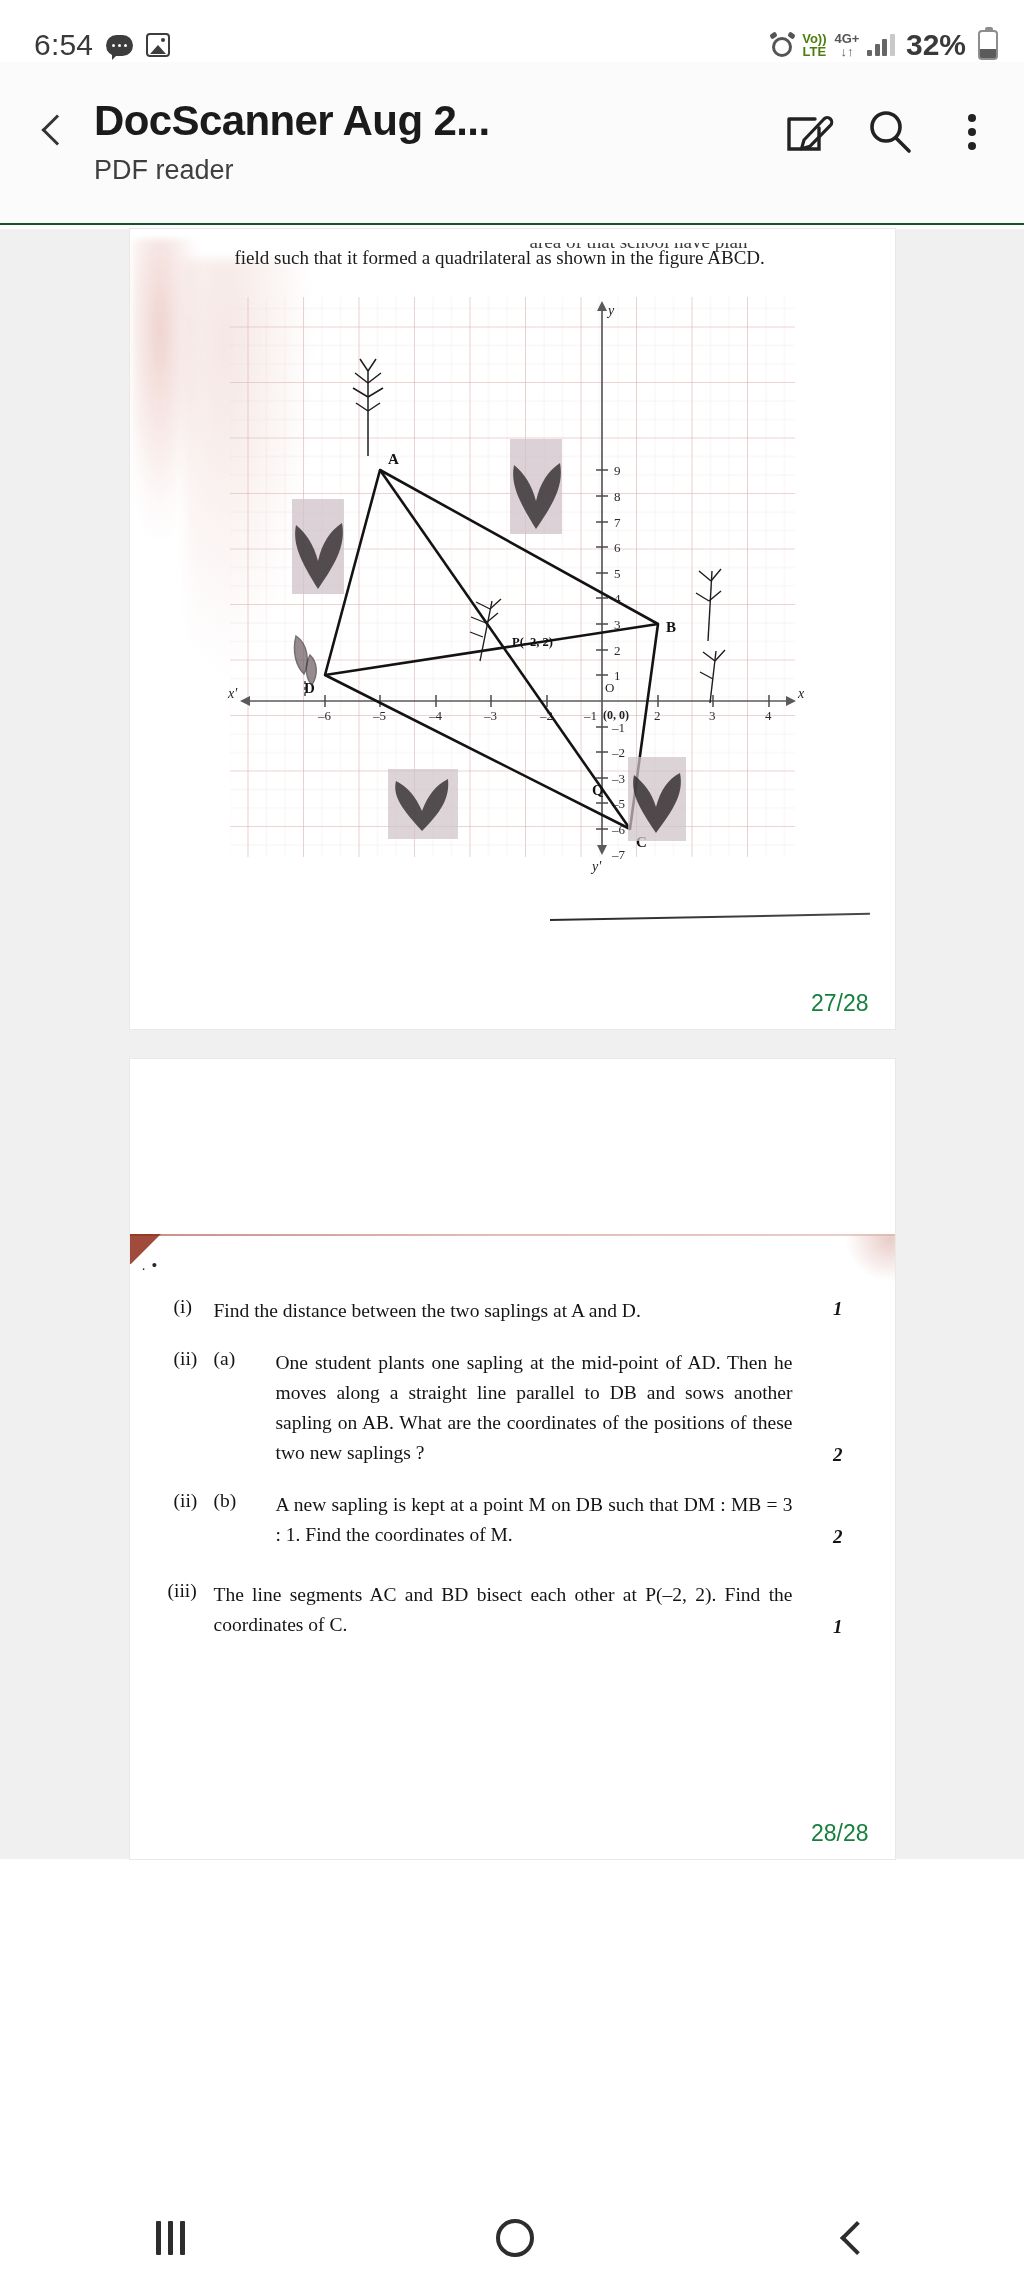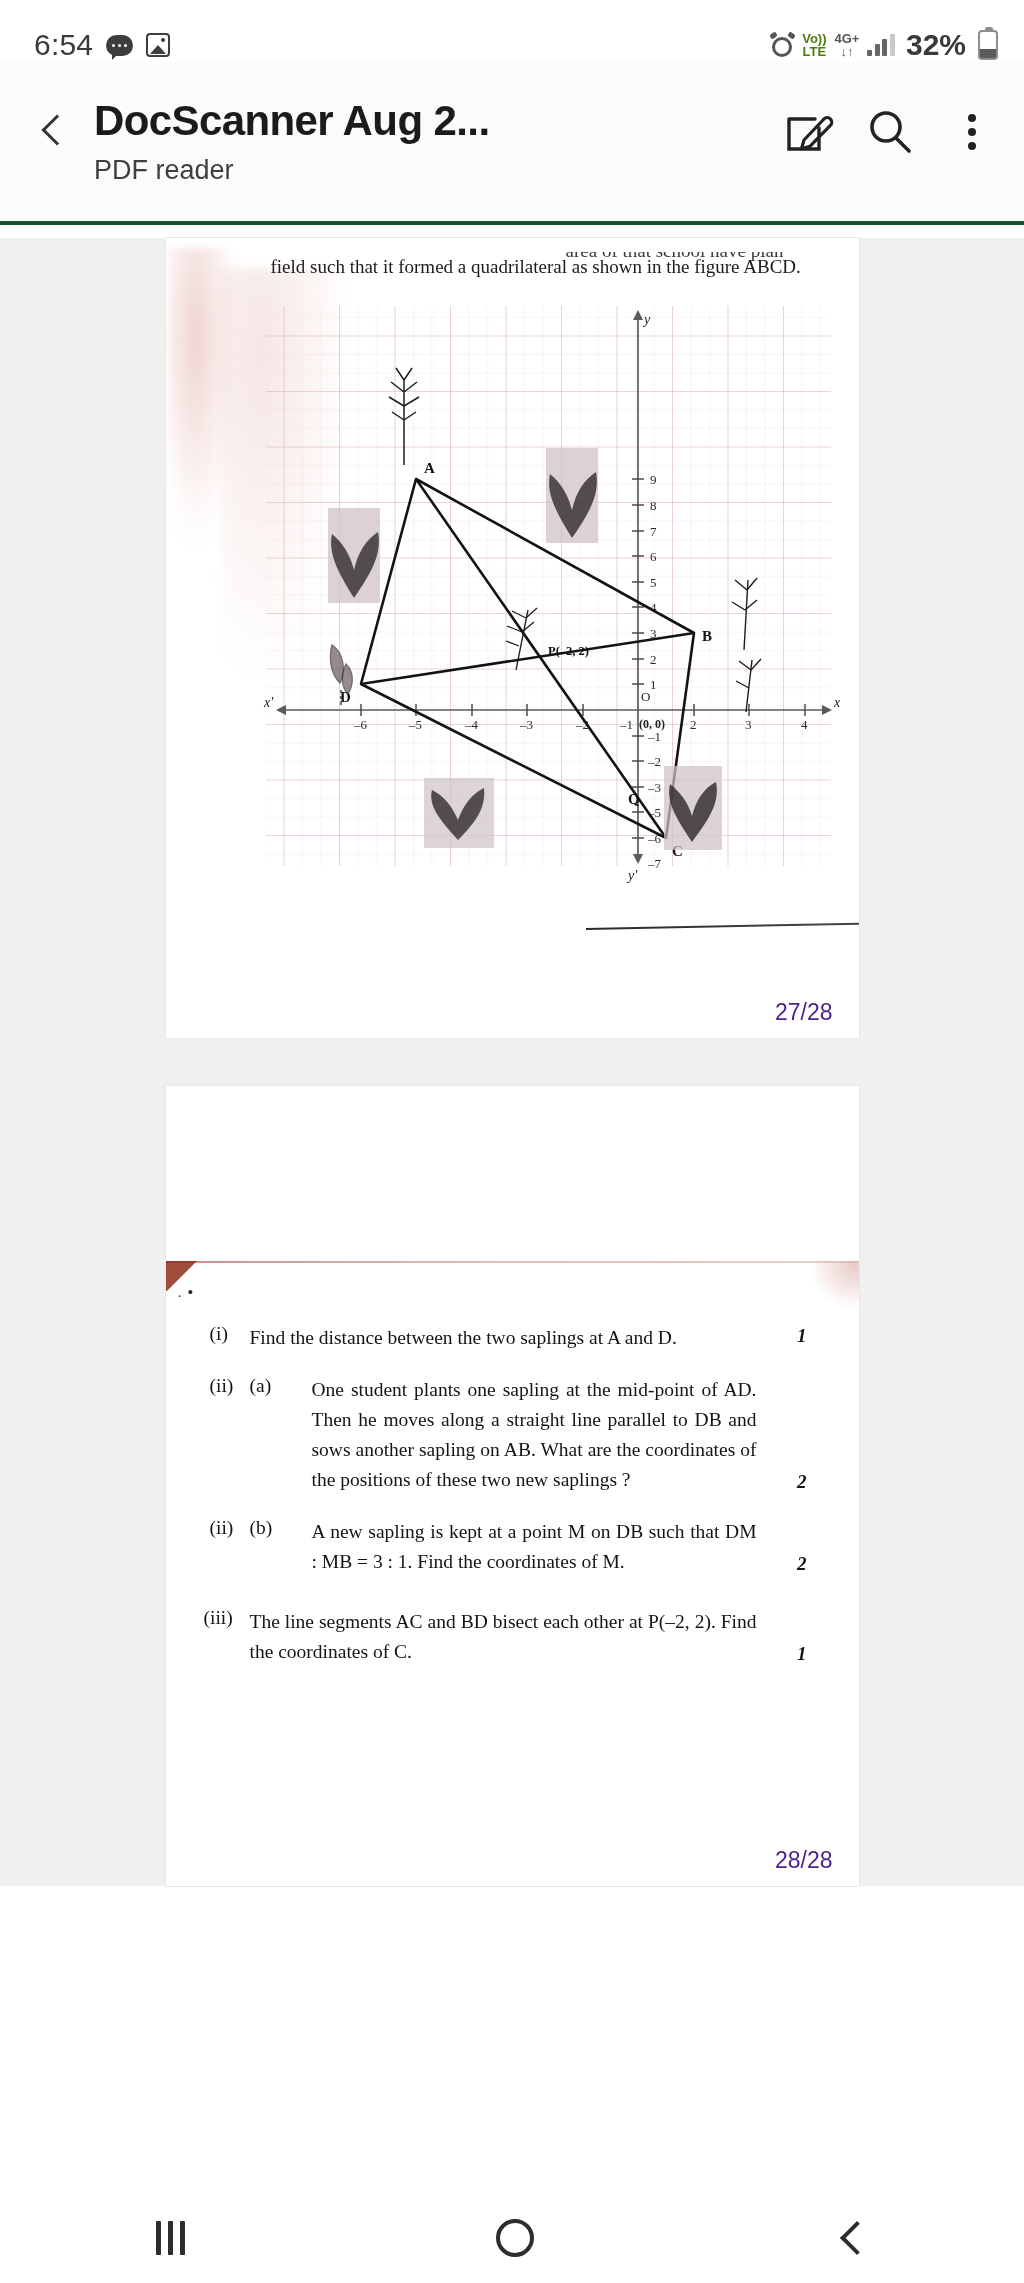--- a/index.html
+++ b/index.html
@@ -89,21 +89,21 @@
     background:#5b5b5b; border-radius:0 0 1.5px 1.5px;
   }
 
   
   .app-header {
     height: 163px;
     background: #fbfbfb;
     display: flex;
     align-items: flex-start;
     padding: 28px 26px 0 26px;
-    border-bottom: 4px solid #14532d;
+    border-bottom: 2px solid #14532d;
   }
   .back-btn {
     width: 62px; height: 80px;
     display: flex; align-items: center; justify-content: center;
     flex: 0 0 auto;
   }
   .chev-left {
     width: 22px; height: 22px;
     border-left: 3.5px solid #333; border-bottom: 3.5px solid #333;
     transform: rotate(45deg);
@@ -116,27 +116,27 @@
   .app-sub {
     font-size: 27px; color: #3f3f3f; margin-top: 8px; line-height: 32px;
   }
   .header-actions { display: flex; align-items: center; gap: 30px; padding-top: 16px; }
   .hdr-icon { width: 52px; height: 52px; position: relative; }
   .doc-scroll { position: relative; background: #f0f0f0; padding-bottom: 0; }
 
   .page {
     position: relative;
     background: #ffffff;
-    margin: 13px auto;
-    width: 693px;
+    margin: 4px auto;
+    width: 765px;
     box-shadow: 0 0 0 1px #e8e8e8;
   }
   .page-num {
     position: absolute; right: 26px; bottom: 12px;
-    font-size: 23px; color: #4c1d95;
+    font-size: 23px; color: #15803d;
   }
 
   
   .page27 { height: 800px; overflow: hidden; }
   .fig-caption {
     position: absolute; left: 105px; top: 18px;
     font-family: "Liberation Serif", serif;
     font-size: 19px; color: #1b1b1b; white-space: nowrap;
   }
   .fig-caption-cut {

